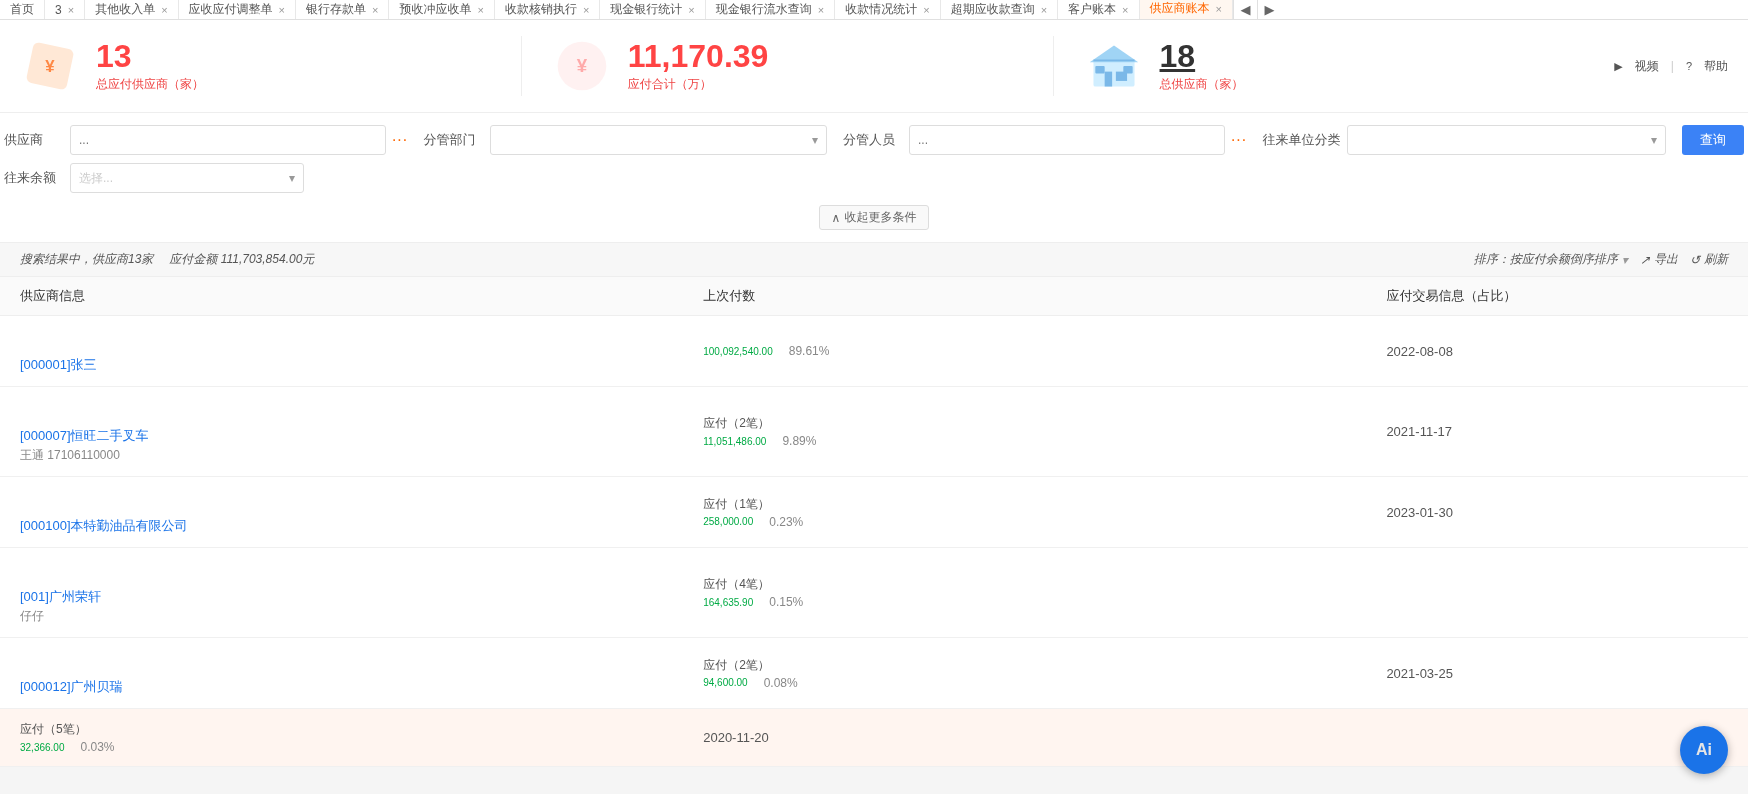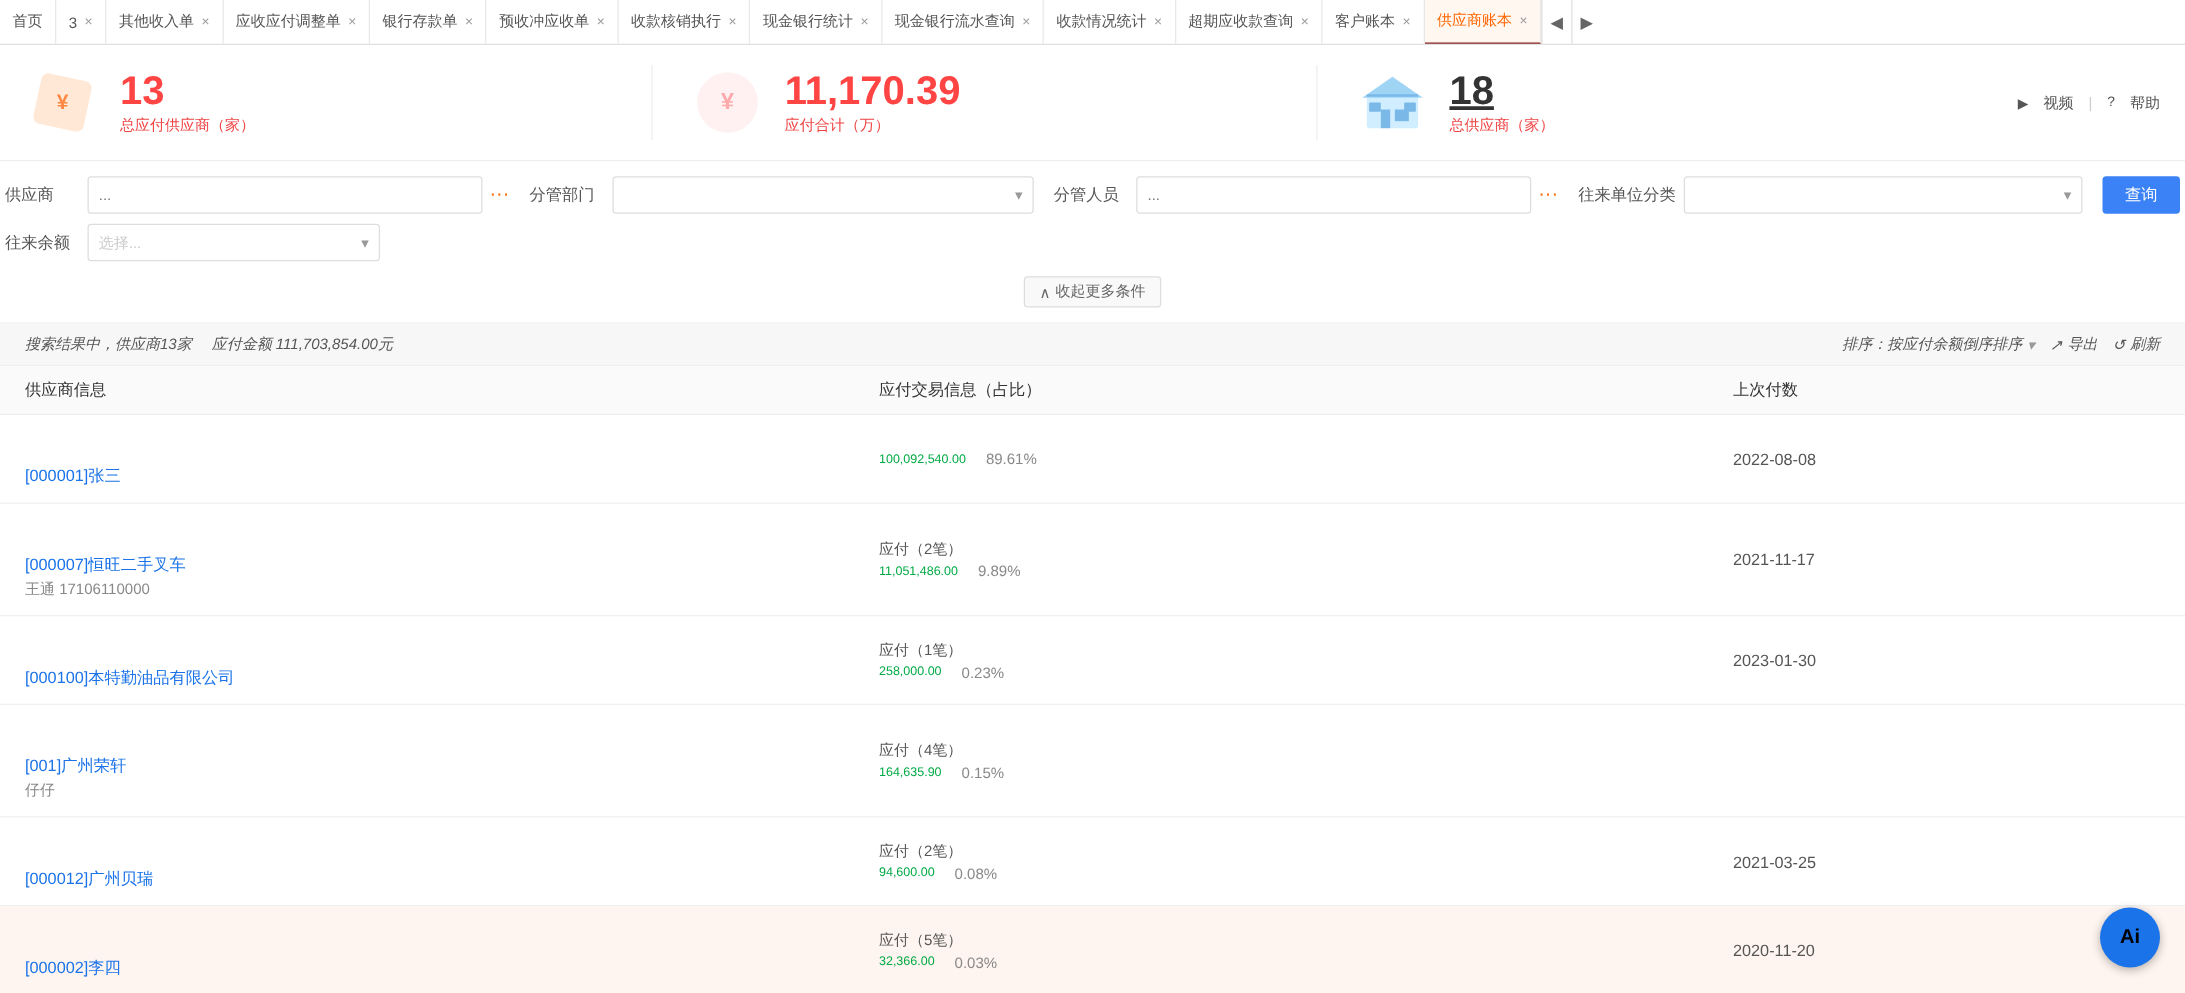--- a/index.html
+++ b/index.html
@@ -4,21 +4,21 @@
   <style>
     * { box-sizing: border-box; margin: 0; padding: 0; }
     body { font-family: 'Microsoft YaHei', Arial, sans-serif; font-size: 13px; background: #f5f5f5; color: #333; overflow-x: hidden; }
 
     
     .top-nav {
       display: flex;
       align-items: center;
       background: #fff;
       border-bottom: 1px solid #e0e0e0;
-      height: 36px;
+      height: 20px;
       padding: 0;
       overflow: hidden;
     }
     .nav-tab {
       display: flex;
       align-items: center;
       padding: 0 10px;
       height: 36px;
       font-size: 12px;
       color: #555;
@@ -394,22 +394,22 @@
     <div class="action-btn">
       <span>↺</span>
       <span>刷新</span>
     </div>
   </div>
 </div>
 
 <div class="table-container">
   <div class="table-header">
     <div class="th">供应商信息</div>
+    <div class="th">上次付数</div>
     <div class="th">应付交易信息（占比）</div>
-    <div class="th">上次付数</div>
   </div>
 
   <div class="table-row">
     <div class="cell-supplier">
       <a class="supplier-link">[000001]张三</a>
     </div>
     <div class="cell-transaction">
       <div class="tx-row">
         <span class="tx-amount">100,092,540.00</span>
         <span class="tx-percent">89.61%</span>
@@ -470,29 +470,26 @@
       <div class="tx-label">应付（2笔）</div>
       <div class="tx-row">
         <span class="tx-amount">94,600.00</span>
         <span class="tx-percent">0.08%</span>
       </div>
     </div>
     <div class="cell-lastpay">2021-03-25</div>
   </div>
 
   <div class="table-row highlighted">
-    <div class="cell-supplier">
-      <a class="supplier-link">[000002]李四</a>
-    </div>
     <div class="cell-transaction">
       <div class="tx-label">应付（5笔）</div>
       <div class="tx-row">
         <span class="tx-amount">32,366.00</span>
         <span class="tx-percent">0.03%</span>
       </div>
     </div>
     <div class="cell-lastpay">2020-11-20</div>
   </div>
 </div>
 
-<div style="position:fixed; right:20px; bottom:20px; background:#1a73e8; color:#000000; width:48px; height:48px; border-radius:50%; display:flex; align-items:center; justify-content:center; font-size:16px; font-weight:bold; cursor:pointer; box-shadow: 0 2px 8px rgba(0,0,0,0.3);">
+<div style="position:fixed; right:20px; bottom:20px; background:#1a73e8; color:#e5e5e5; width:48px; height:48px; border-radius:50%; display:flex; align-items:center; justify-content:center; font-size:16px; font-weight:bold; cursor:pointer; box-shadow: 0 2px 8px rgba(0,0,0,0.3);">
   <span>Ai</span>
 </div>
 
 </body></html>

